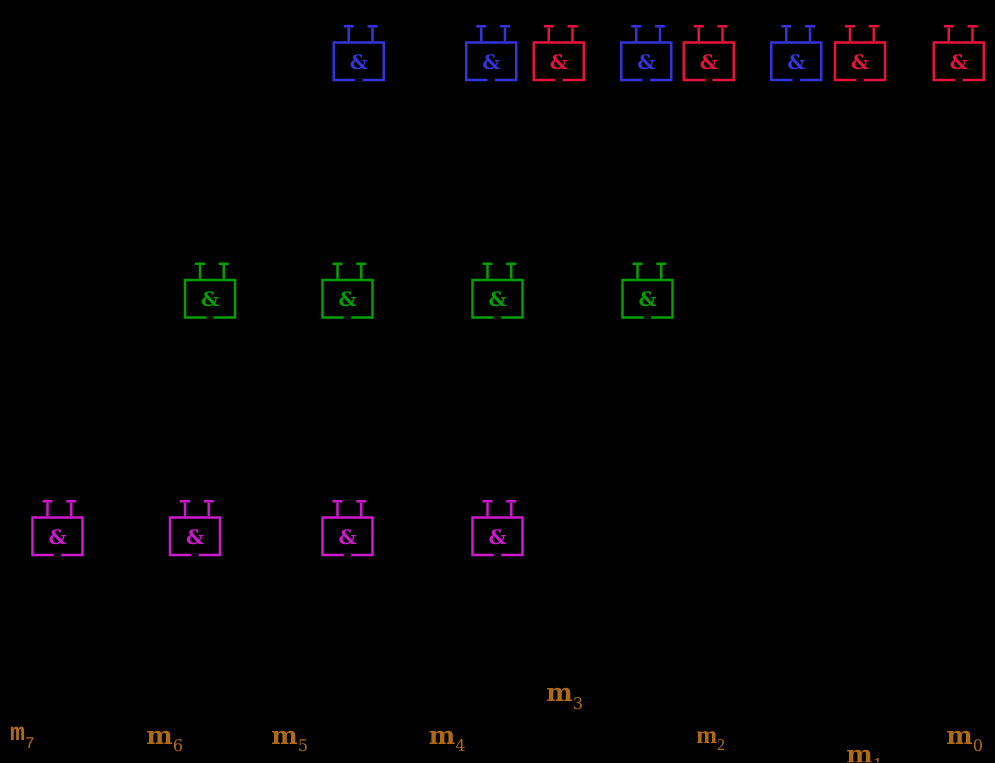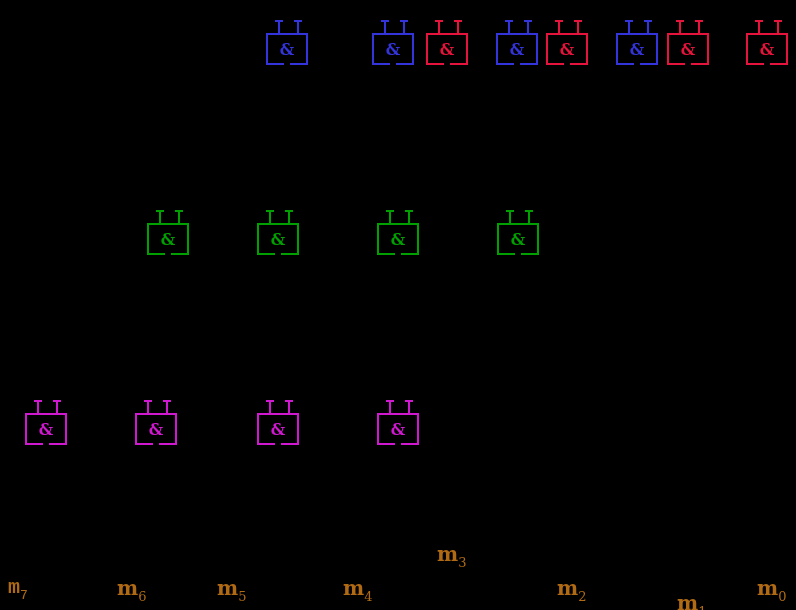--- a/index.html
+++ b/index.html
@@ -174,17 +174,17 @@
     <span class="pin pin-right"></span>
     <span class="amp">&amp;</span>
   </div>
     </div>
   <div>
       <div class="mlabel" style="left: 8px; top: 578px; font-family: Liberation Mono, monospace;"><span>m</span><sub>7</sub></div>
       <div class="mlabel" style="left: 77px; top: 578px; margin-left: 40px;"><span>m</span><sub>6</sub></div>
       <div class="mlabel" style="left: 217px; top: 578px;"><span>m</span><sub>5</sub></div>
       <div class="mlabel" style="left: 319px; top: 578px; margin-left: 24px;"><span>m</span><sub>4</sub></div>
       <div class="mlabel" style="left: 437px; top: 544px;"><span>m</span><sub>3</sub></div>
-      <div class="mlabel" style="left: 557px; top: 578px;"><span>m</span><sub>2</sub></div>
+      <div class="mlabel" style="left: 557px; top: 578px; font-family: Liberation Serif, serif;"><span>m</span><sub>2</sub></div>
       <div class="mlabel" style="left: 677px; top: 578px; margin-top: 15px;"><span>m</span><sub>1</sub></div>
       <div class="mlabel" style="left: 757px; top: 578px; text-align: right;"><span>m</span><sub>0</sub></div>
     </div>
 </div>
 
 </body></html>

